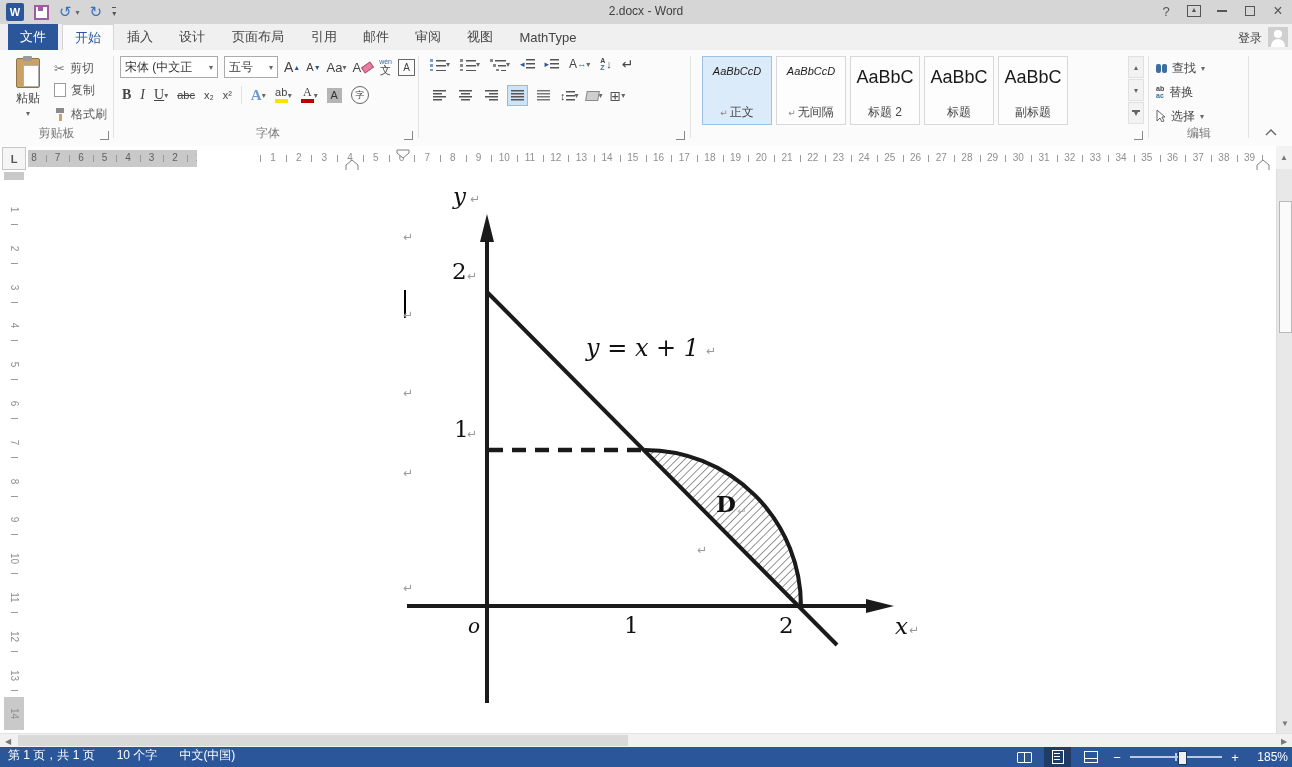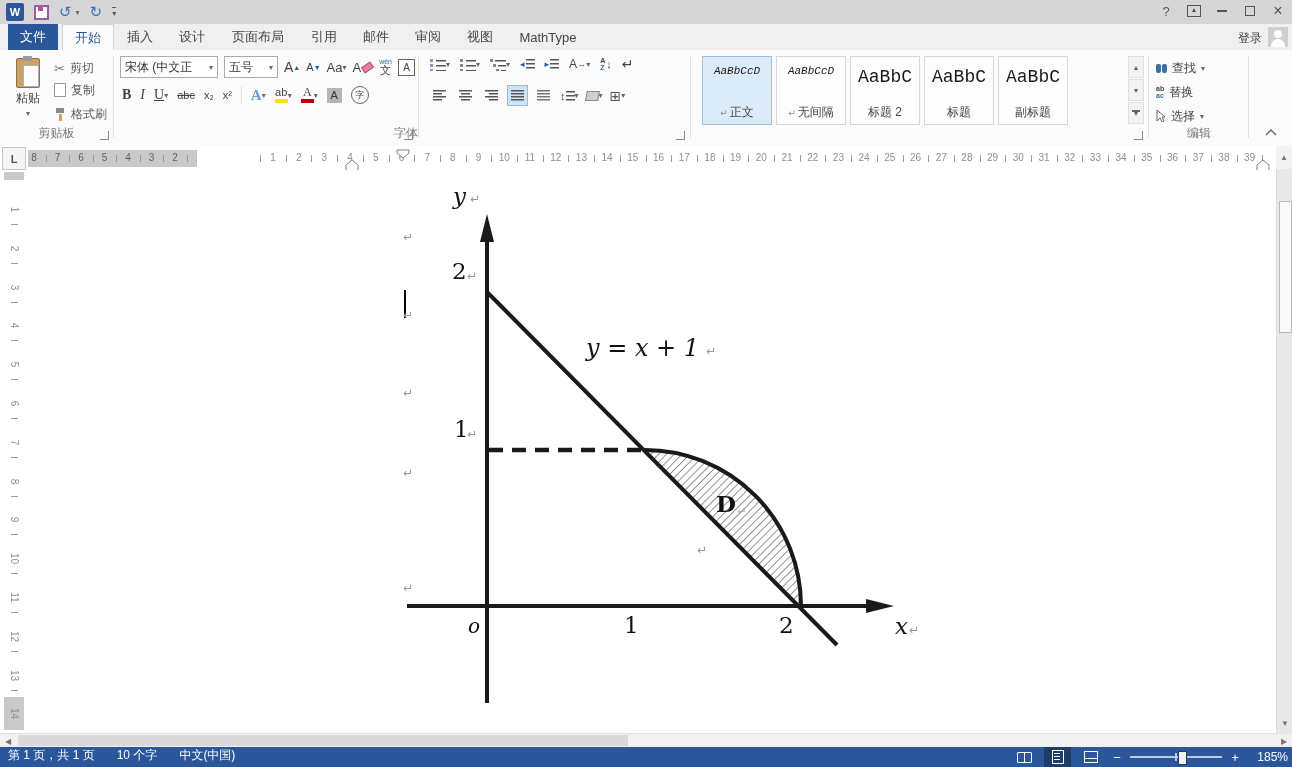--- a/index.html
+++ b/index.html
@@ -107,21 +107,21 @@
       linear-gradient(#555 0 0) 0 8px/9px 1.5px no-repeat;}
   .bucket{width:11px;height:8px;background:#cfcfcf;border:1px solid #8a8a8a;transform:skewX(-10deg);}
   .sorticon{display:inline-flex;align-items:center;gap:1px;}
   .sortAZ{display:inline-flex;flex-direction:column;font-size:7px;line-height:7px;color:#444;font-weight:bold;}
   
   .stylecards{left:702px;top:6px;display:flex;gap:4px;}
   .card{width:68px;height:64px;background:#fdfdfd;border:1px solid #d8d8d8;display:flex;flex-direction:column;
         align-items:center;justify-content:flex-end;padding-bottom:3px;position:relative;}
   .card.sel{border:1px solid #9cc3e5;background:#dcebf9;}
   .card .prev{position:absolute;top:8px;left:0;right:0;text-align:center;color:#1a1a1a;
-        font-family:Liberation Mono, monospace;}
+        font-family:Liberation Sans, sans-serif;}
   .card .nm{font-size:12px;color:#444;display:flex;align-items:center;gap:2px;}
   .pilc{font-size:9px;color:#888;}
   .stylescroll{left:1128px;top:6px;width:16px;display:flex;flex-direction:column;gap:1px;}
   .sbtn{height:20px;background:#f3f3f3;border:1px solid #e0e0e0;display:flex;align-items:center;justify-content:center;
         font-size:8px;color:#666;}
   
   .edrow{position:absolute;left:1156px;display:flex;align-items:center;gap:5px;height:20px;}
   .bino{display:inline-flex;gap:1px;}
   .bino i{width:5px;height:9px;background:#3c6e9f;border-radius:2px;}
   .abac{display:inline-flex;flex-direction:column;font-size:7px;line-height:7px;font-weight:bold;}
@@ -180,20 +180,21 @@
     <div class="abs qat">
       <span class="appicon">W</span>
       <span class="saveic"></span>
       <span class="rbtn">
           <span class="undoic">↺</span>
           <span class="drop">▾</span>
         </span>
       <span class="redoic">↻</span>
       <span class="qat-drop">▾</span>
     </div>
+    <div class="abs title-text">2.docx - Word</div>
     <div class="abs" style="right:0;top:0;display:flex;">
       <span class="capbtn">?</span>
       <span class="capbtn">
           <span class="ribdispic">▲</span>
         </span>
       <span class="capbtn">
           <span class="minic"></span>
         </span>
       <span class="capbtn">
           <span class="restic"></span>
@@ -303,21 +304,21 @@
       <span class="ic">
           <span class="lettericon">
             <span class="serifA" style="font-size:12px;">A</span>
             <span class="ubar" style="background:#c00000;"></span>
           </span>
           <span class="drop">▾</span>
         </span>
       <span class="shadeA">A</span>
       <span class="circ">字</span>
     </div>
-    <div class="glabel" style="left:118px;width:300px;text-align:right;">字体</div>
+    <div class="glabel" style="left:118px;width:300px;">字体</div>
     <span class="launcher" style="left:404px;"></span>
 
     <div class="abs pr1">
       <span class="ic">
           <span class="lst"></span>
           <span class="drop">▾</span>
         </span>
       <span class="ic">
           <span class="lst num"></span>
           <span class="drop">▾</span>

